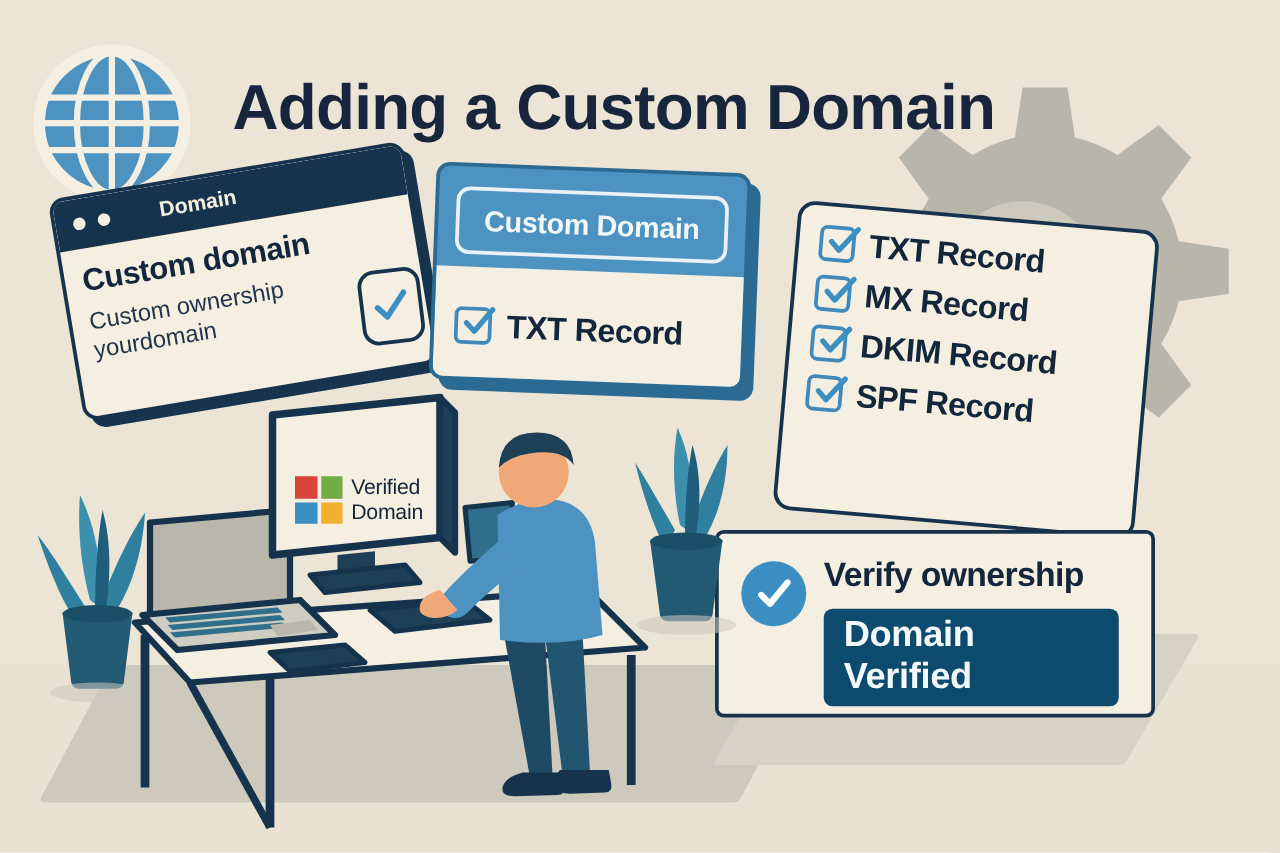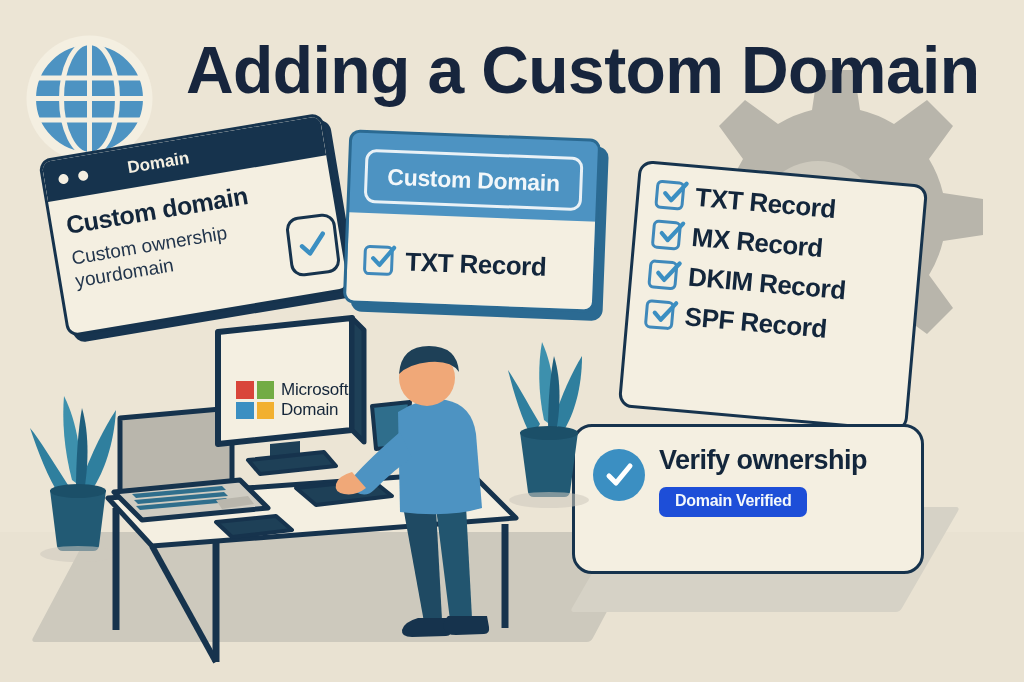--- a/index.html
+++ b/index.html
@@ -51,22 +51,22 @@
   .globe {
     position: absolute;
     left: 24px; top: 33px;
     width: 131px; height: 131px;
   }
   .globe svg { width: 100%; height: 100%; display: block; }
 
   
   .title {
     position: absolute;
-    left: 186px; top: 32px;
-    font-size: 66px;
+    left: 186px; top: 56px;
+    font-size: 51px;
     font-weight: 700;
     color: #17253d;
     letter-spacing: -0.6px;
     white-space: nowrap;
   }
 
   
   .browser-card {
     position: absolute;
     left: 38px; top: 160px;
@@ -210,45 +210,45 @@
   }
   .cl-row .chk-sq { width: 29px; height: 29px; margin-right: 11px; }
 
   
   .verify-card {
     position: absolute;
     left: 572px; top: 424px;
     width: 352px; height: 150px;
     background: #f4efe1;
     border: 3px solid #16334d;
-    border-radius: 20px;
+    border-radius: 7px;
     display: flex;
     align-items: flex-start;
     padding: 18px 26px 0 18px;
   }
   .verify-circle {
     width: 52px; height: 52px; border-radius: 50%;
     background: #3b8fc2;
     flex: none;
     margin-right: 14px;
     margin-top: 4px;
     display: flex; align-items: center; justify-content: center;
   }
   .verify-circle svg { width: 32px; height: 32px; }
   .verify-text {
     font-size: 27px; font-weight: 700; color: #13263b;
     line-height: 1.14; letter-spacing: -0.5px;
   }
   .verify-badge {
     margin-top: 11px;
     display: inline-block;
-    background: #1d4ed8;
+    background: #0c4a6e;
     border-radius: 7px;
     color: #f3f8fb;
-    font-size: 16px; font-weight: 700;
+    font-size: 29px; font-weight: 700;
     padding: 5px 16px 7px 16px;
     letter-spacing: -0.3px;
   }
 
   
   .scene { position: absolute; left: 0; top: 300px; width: 640px; height: 382px; }
   .scene svg { width: 100%; height: 100%; display: block; }
 
   .ms-logo-wrap {
     position: absolute;
@@ -474,18 +474,18 @@
   </div>
 
   <div class="ms-logo-wrap">
     <div class="ms-squares">
       <i style="background:#d9453a"></i>
       <i style="background:#72ac44"></i>
       <i style="background:#3b8fc2"></i>
       <i style="background:#f2b030"></i>
     </div>
     <div class="ms-text">
-      <div>Microsoft</div>
+      <div>Verified</div>
       <div>Domain</div>
     </div>
   </div>
 
 </div>
 
 </body></html>

